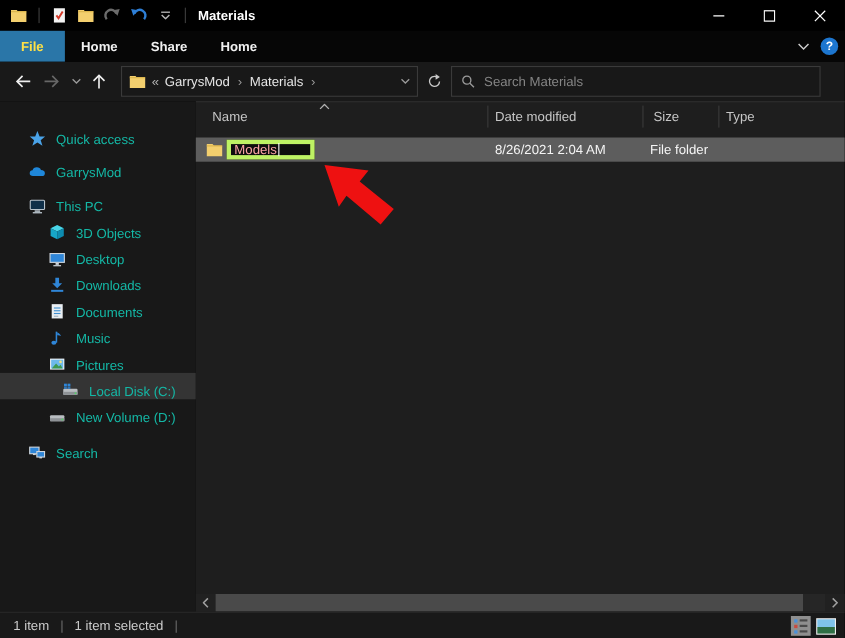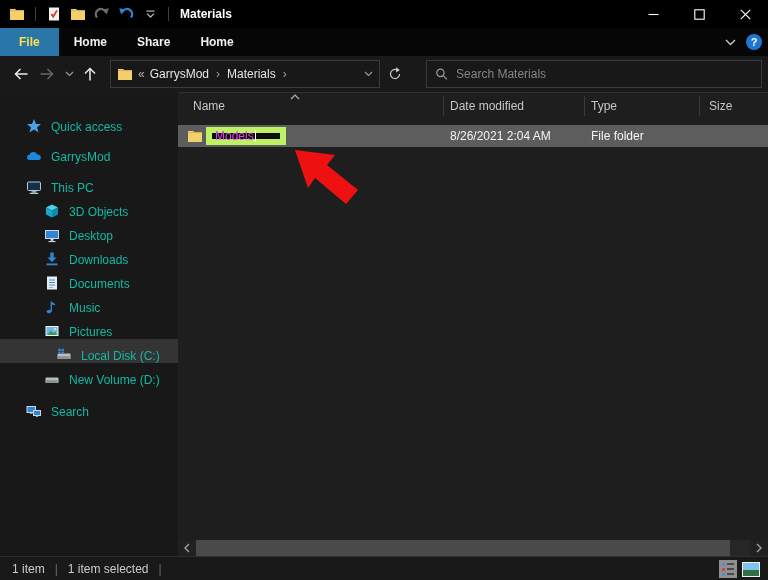--- a/index.html
+++ b/index.html
@@ -25,21 +25,21 @@
   
   .addressrow { height:36px; background:#191919; display:flex; align-items:center; padding-left:8px; }
   .nav-btn { height:28px; display:flex; align-items:center; justify-content:center; }
   .nav-back{width:26px;} .nav-fwd{width:26px;} .nav-hist{width:18px;} .nav-up{width:24px;}
   .address-box { width:270px; height:28px; margin-left:8px; background:#181818; border:1px solid #3a3a3a; display:flex; align-items:center; padding:0 6px; gap:5px; }
   .crumb { color:#e5e5e5; }
   .crumb-sep { color:#9a9a9a; padding:0 2px; }
   .crumb-overflow { color:#b5b5b5; }
   .addr-chevron { margin-left:auto; display:flex; align-items:center; }
   .refresh-btn { width:30px; height:28px; display:flex; align-items:center; justify-content:center; }
-  .search-box { width:336px; height:28px; margin-left:16px; background:#181818; border:1px solid #3a3a3a; display:flex; align-items:center; padding:0 8px; gap:8px; }
+  .search-box { width:336px; height:28px; margin-left:0; background:#181818; border:1px solid #3a3a3a; display:flex; align-items:center; padding:0 8px; gap:8px; }
   .search-box input { background:transparent; border:none; outline:none; color:#cfcfcf; font-family:"Liberation Sans",sans-serif; font-size:12px; width:100%; }
   .search-box input::placeholder { color:#858585; }
 
   
   .main { display:flex; height:464px; }
   .sidebar { width:178px; background:#181818; padding-top:18px; flex:none; }
   .side-item { height:24px; display:flex; align-items:flex-end; gap:9px; padding-left:26px; color:#14b8a6; white-space:nowrap; }
   .side-item.lvl1 { padding-left:44px; }
   .side-item.selected { background:#343434; }
   .gap6{height:6px;} .gap7{height:7px;} .gap8{height:8px;}
@@ -53,21 +53,21 @@
   .hc-type{width:115px; padding-left:7px;}
   .hc-size{flex:1; padding-left:10px;}
   .hcell + .hcell::before { content:""; position:absolute; left:0; top:3px; height:20px; width:1px; background:#3a3a3a; }
   .sort-caret { position:absolute; left:112px; top:1px; }
 
   .filerow { position:absolute; top:32px; left:0; right:0; height:22px; background:#5d5d5d; display:flex; align-items:center; color:#f4f4f4; }
   .rc-name{width:265px; display:flex; align-items:center; padding-left:9px; gap:3px;}
   .rc-date{width:141px; padding-left:7px;}
   .rc-type{width:115px; padding-left:7px;}
   .rc-size{flex:1;}
-  .rename-box { width:80px; height:18px; background:#0e0e0e; border:6px solid #bef264; display:flex; align-items:center; padding-left:3px; color:#d946ef; }
+  .rename-box { width:80px; height:18px; background:#0e0e0e; border:4px solid #bef264; display:flex; align-items:center; padding-left:3px; color:#fca5a5; }
   .caret-bar { width:1px; height:12px; background:#fff; margin-left:1px; }
 
   .annot-arrow { position:absolute; left:67px; top:43px; }
 
   .hscroll { position:absolute; left:0; right:0; bottom:0; height:16px; background:#212121; display:flex; align-items:center; }
   .scr-btn { width:18px; height:16px; display:flex; align-items:center; justify-content:center; }
   .scr-thumb { width:534px; height:16px; background:#4a4a4a; }
   .scr-track { flex:1; height:16px; background:#262626; }
 
   
@@ -338,25 +338,25 @@
     <div class="cols-header">
       <svg class="sort-caret" width="10" height="6" viewBox="0 0 10 6">
           <polyline points="1,5 5,1 9,5" fill="none" stroke="#b0b0b0" stroke-width="1.2"></polyline>
         </svg>
       <div class="hcell hc-name">
           <span>Name</span>
         </div>
       <div class="hcell hc-date">
           <span>Date modified</span>
         </div>
+      <div class="hcell hc-size">
+          <span>Size</span>
+        </div>
       <div class="hcell hc-type">
           <span>Type</span>
-        </div>
-      <div class="hcell hc-size">
-          <span>Size</span>
         </div>
     </div>
 
     <div class="filerow">
       <div class="rc-name">
         <svg class="icon16" viewBox="0 0 16 16">
             <path d="M1 3 h5.2 l1.4 1.6 H15 V14 H1 Z" fill="#f3cf6e"></path>
             <path d="M1 4.6 H15" stroke="#dcb64e" stroke-width="1"></path>
           </svg>
         <div class="rename-box">

